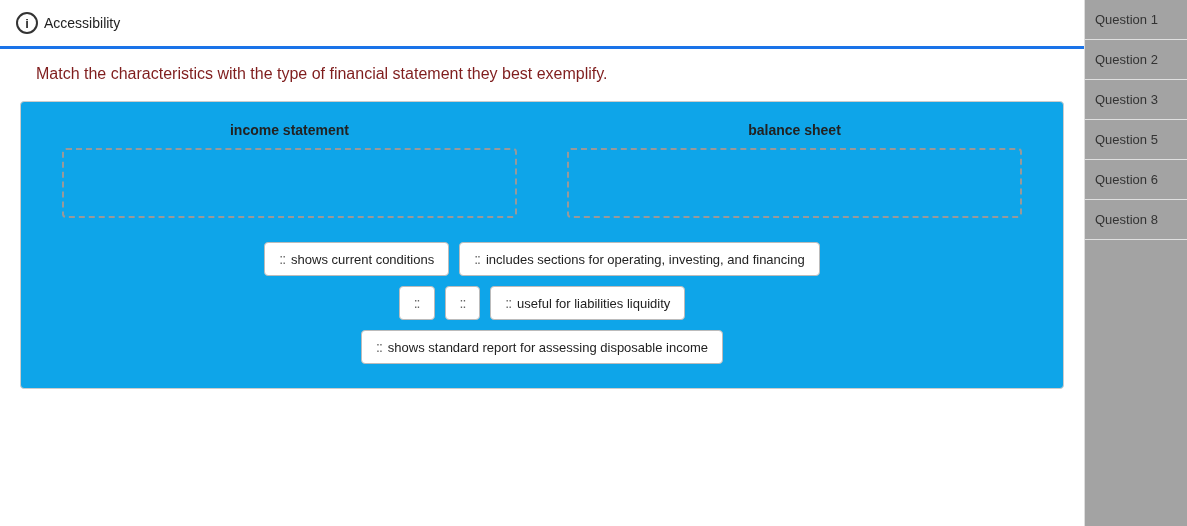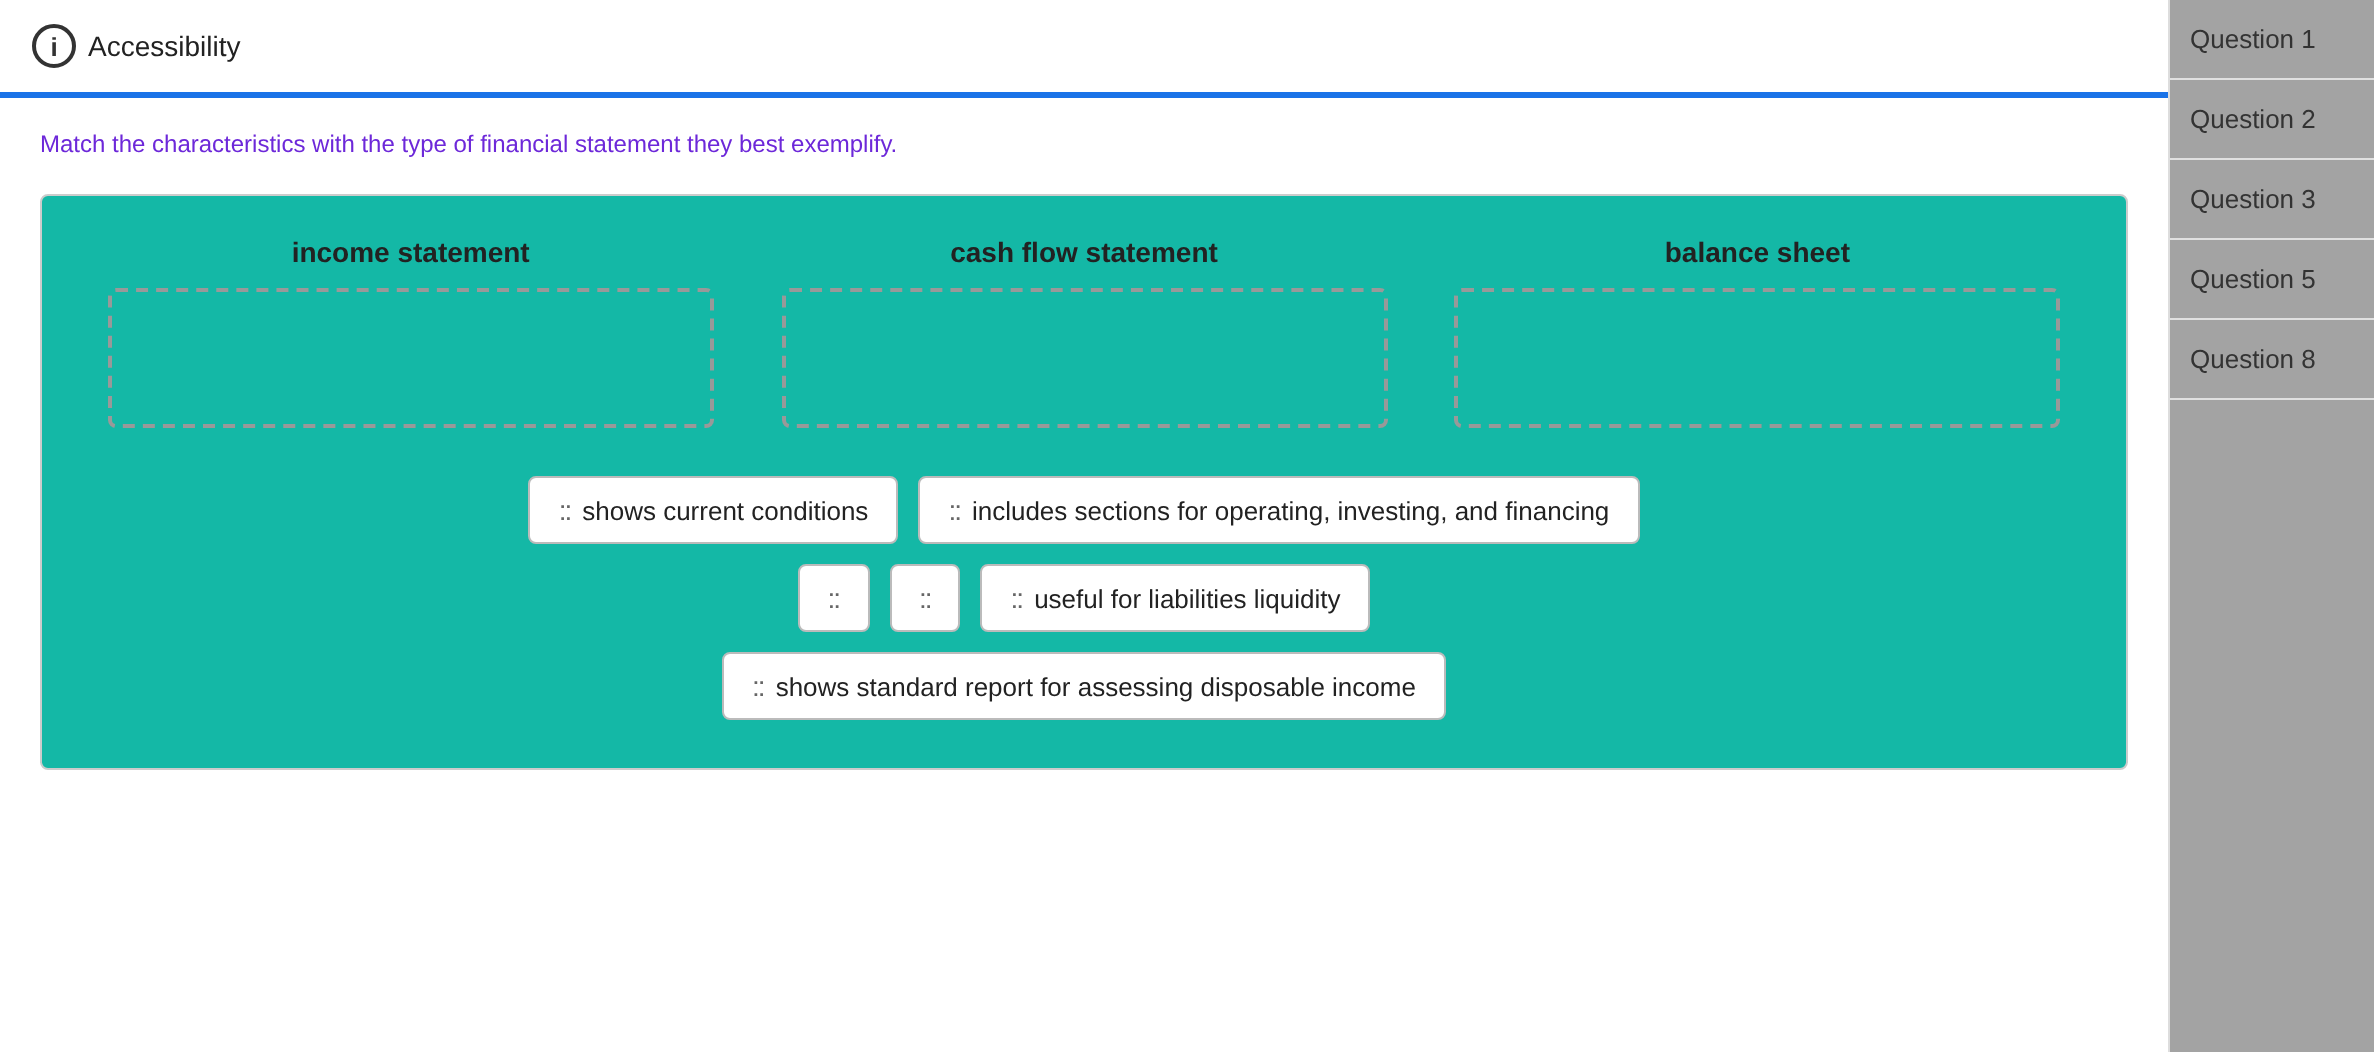--- a/index.html
+++ b/index.html
@@ -46,27 +46,28 @@
       font-size: 14px;
       font-weight: 500;
       color: #222;
     }
 
     .question-area {
       padding: 16px 20px;
     }
 
     .question-text {
-      font-size: 12px;
-      color: #6d28d9;
+      font-size: 16px;
+      color: #7f1d1d;
       margin-bottom: 18px;
+      margin-left: 16px;
     }
 
     .drag-container {
-      background: #14b8a6;
+      background: #0ea5e9;
       border: 1px solid #ccc;
       border-radius: 4px;
       padding: 20px 16px 24px 16px;
       position: relative;
     }
 
     .drop-zones-row {
       display: flex;
       gap: 0;
       margin-bottom: 24px;
@@ -168,24 +169,20 @@
     <div class="question-text">Match the characteristics with the type of financial statement they best exemplify.</div>
 
     <div class="drag-container">
 
       <div class="drop-zones-row">
         <div class="drop-zone-col">
           <div class="drop-zone-label">income statement</div>
           <div class="drop-zone-box"></div>
         </div>
         <div class="drop-zone-col">
-          <div class="drop-zone-label">cash flow statement</div>
-          <div class="drop-zone-box"></div>
-        </div>
-        <div class="drop-zone-col">
           <div class="drop-zone-label">balance sheet</div>
           <div class="drop-zone-box"></div>
         </div>
       </div>
 
       <div class="draggable-items-area">
         <div class="draggable-row">
           <div class="draggable-item">
             <span class="drag-handle">::</span>
             <span>shows current conditions</span>
@@ -216,14 +213,15 @@
       </div>
     </div>
   </div>
 </div>
 
 <div class="right-sidebar">
   <div class="sidebar-question">Question 1</div>
   <div class="sidebar-question">Question 2</div>
   <div class="sidebar-question">Question 3</div>
   <div class="sidebar-question">Question 5</div>
+  <div class="sidebar-question">Question 6</div>
   <div class="sidebar-question">Question 8</div>
 </div>
 
 </body></html>

